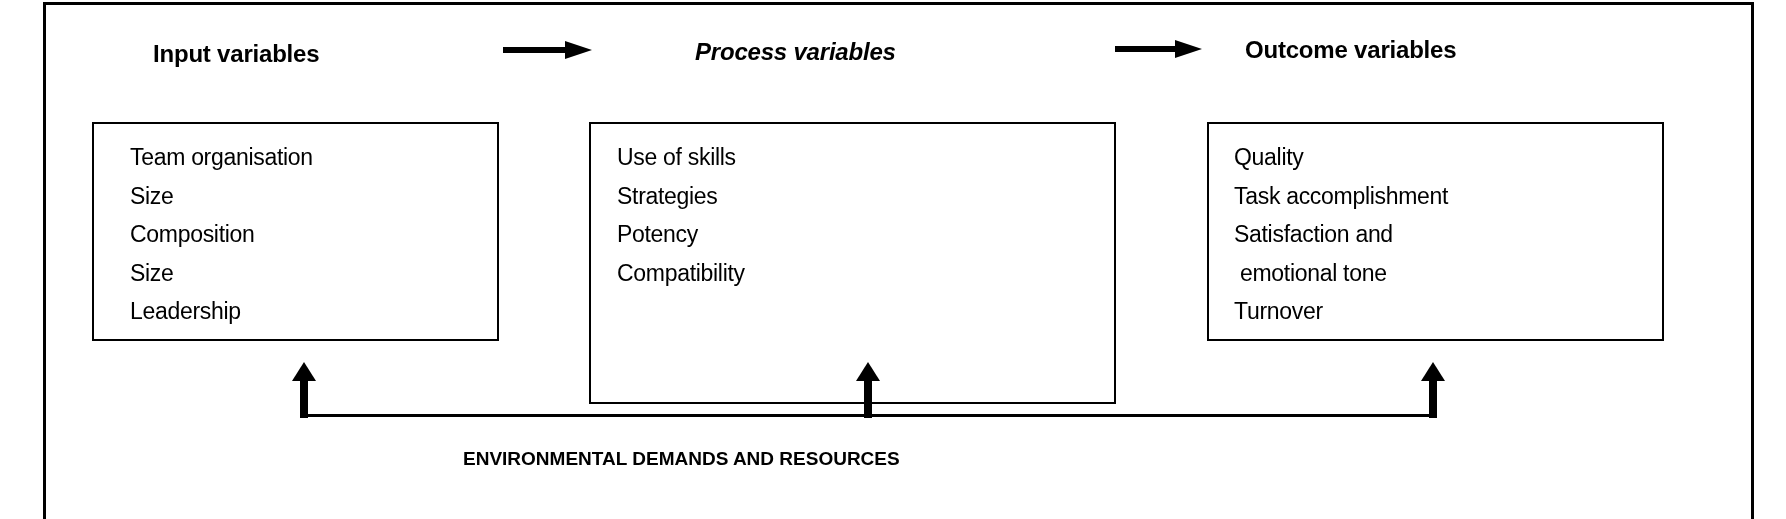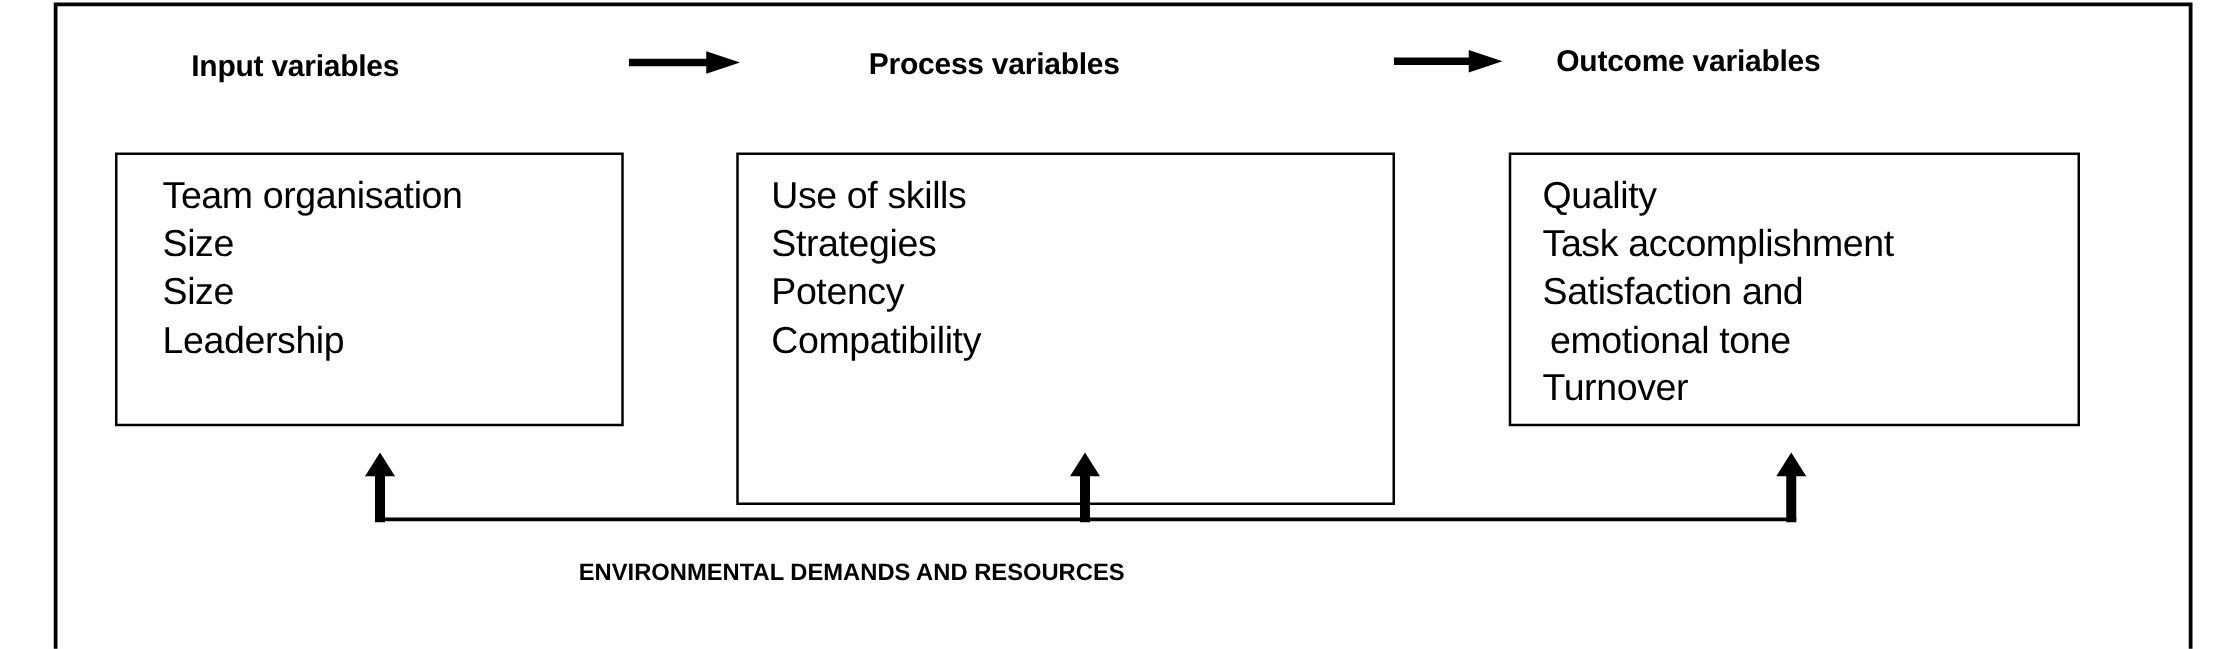--- a/index.html
+++ b/index.html
@@ -44,21 +44,21 @@
       background: #fff;
     }
     .box ul {
       list-style: none;
       margin: 0;
       padding: 0;
       position: absolute;
       top: 14px;
     }
     .box li {
-      font-size: 30px;
+      font-size: 23px;
       line-height: 38.5px;
       white-space: nowrap;
       letter-spacing: -0.3px;
     }
     .box li.indent {
       padding-left: 6px;
     }
     .v-arrow {
       position: absolute;
       width: 30px;
@@ -79,36 +79,37 @@
       white-space: nowrap;
       letter-spacing: 0px;
     }
   </style>
 </head>
 <body>
 
 <div class="frame"></div>
 
 <div class="header" style="left:153px; top:40px;">Input variables</div>
-<div class="header" style="left:695px; top:38px;">Process variables</div>
+<div class="header" style="left:695px; top:38px;font-style:italic;">Process variables</div>
 <div class="header" style="left:1245px; top:36px;">Outcome variables</div>
 
 <svg class="h-arrow" style="left:503px; top:38px; width:90px;" viewBox="0 0 90 24">
   <line x1="0" y1="12" x2="66" y2="12" stroke="#000" stroke-width="6"></line>
   <polygon points="62,3 89,12 62,21" fill="#000"></polygon>
 </svg>
 <svg class="h-arrow" style="left:1115px; top:37px; width:88px;" viewBox="0 0 88 24">
   <line x1="0" y1="12" x2="64" y2="12" stroke="#000" stroke-width="6"></line>
   <polygon points="60,3 87,12 60,21" fill="#000"></polygon>
 </svg>
 
 <div class="box" style="left:92px; top:122px; width:407px; height:219px;">
   <ul style="left:36px;">
     <li>Team organisation</li>
     <li>Size</li>
+    <li>Composition</li>
     <li>Size</li>
     <li>Leadership</li>
   </ul>
 </div>
 
 <div class="box" style="left:589px; top:122px; width:527px; height:282px;">
   <ul style="left:26px;">
     <li>Use of skills</li>
     <li>Strategies</li>
     <li>Potency</li>

